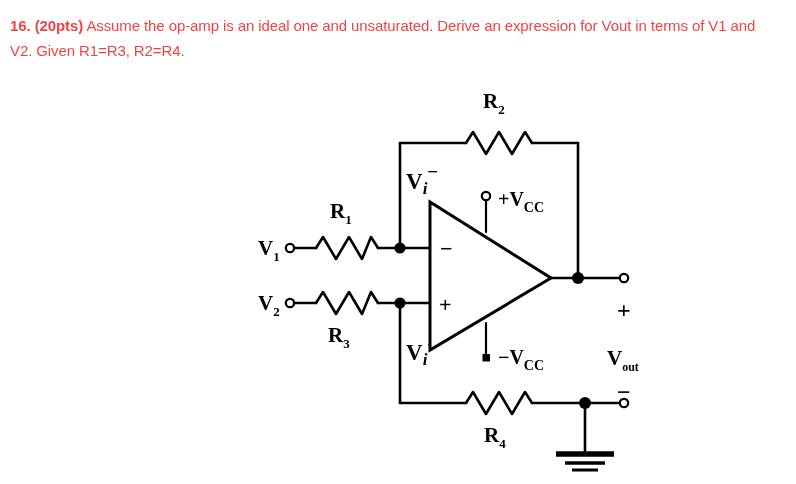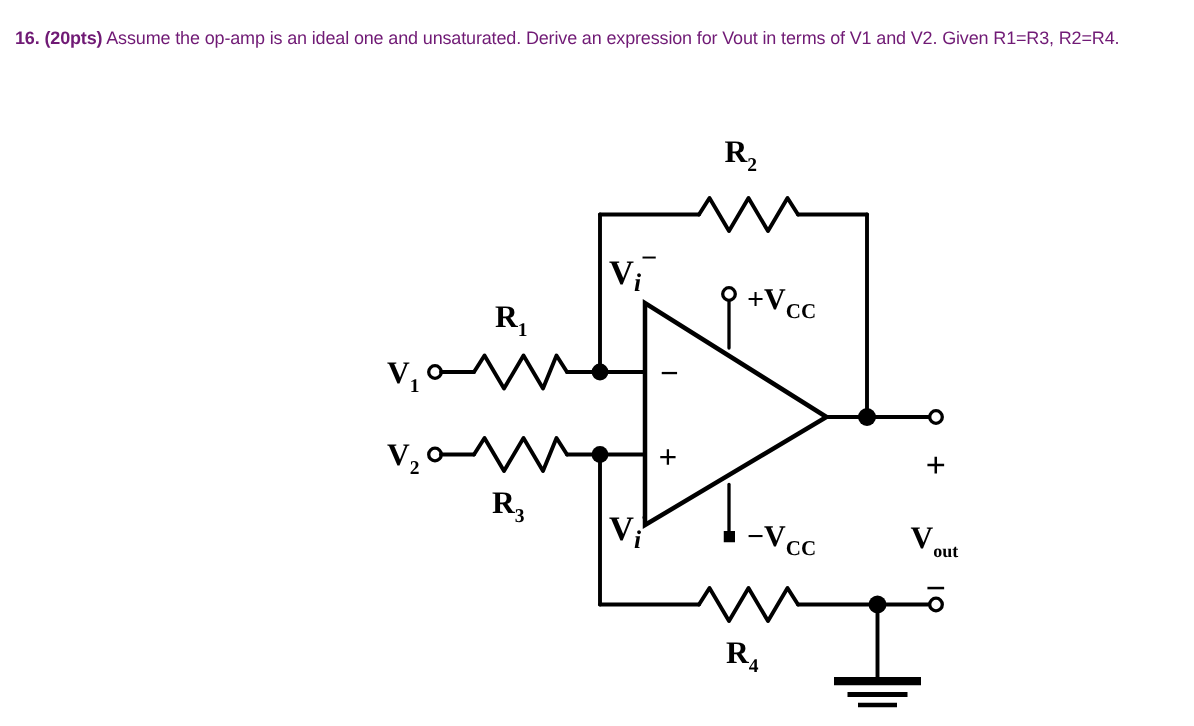--- a/index.html
+++ b/index.html
@@ -16,23 +16,23 @@
     font-family: "Liberation Sans", sans-serif;
     color: #000000;
   }
 
   
   #question-block {
     position: absolute;
     left: 10px;
     top: 13px;
     width: 770px;
-    font-size: 12px;
+    font-size: 15px;
     line-height: 25px;
-    color: #701a75;
+    color: #ef4444;
     letter-spacing: -0.1px;
   }
   .q-num {
     font-weight: bold;
   }
   .q-body {
     font-weight: normal;
   }
 
   

